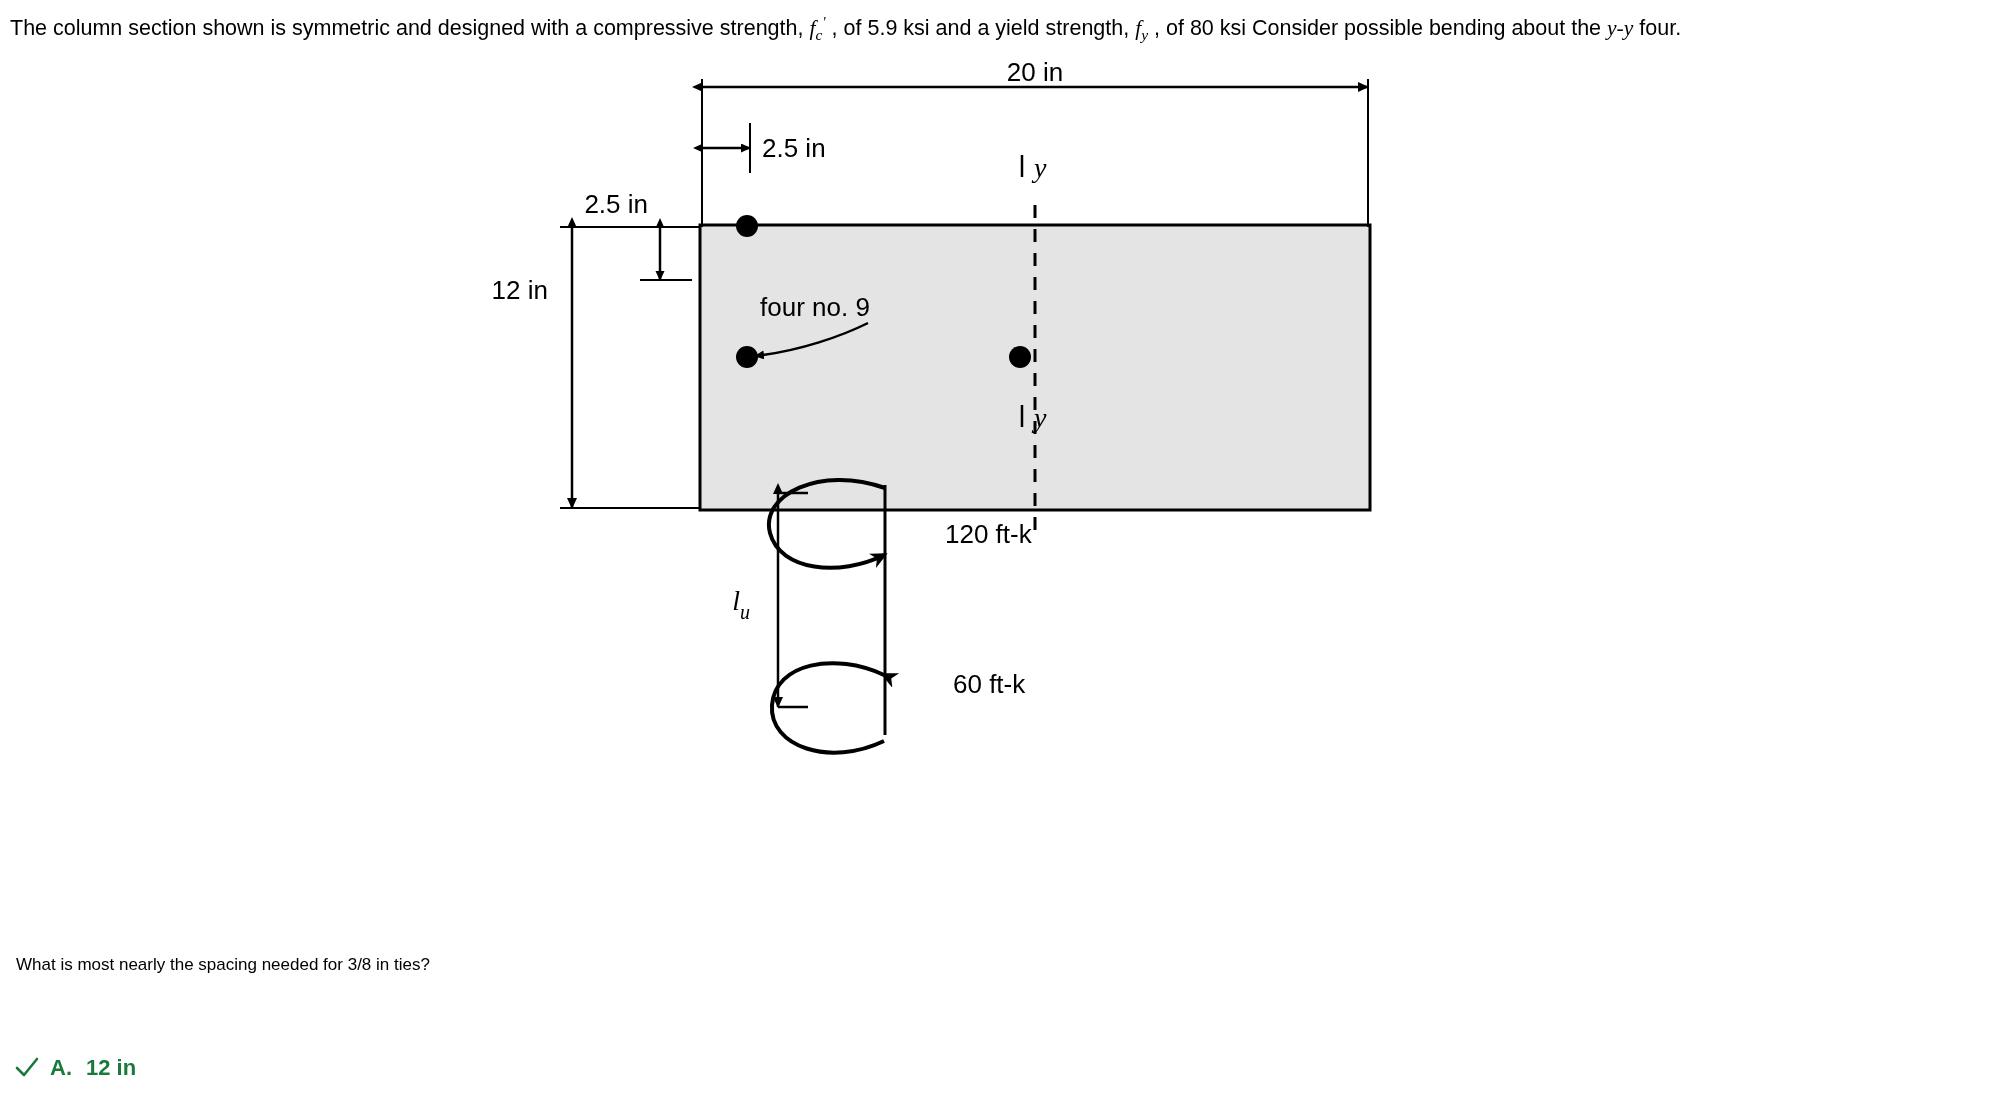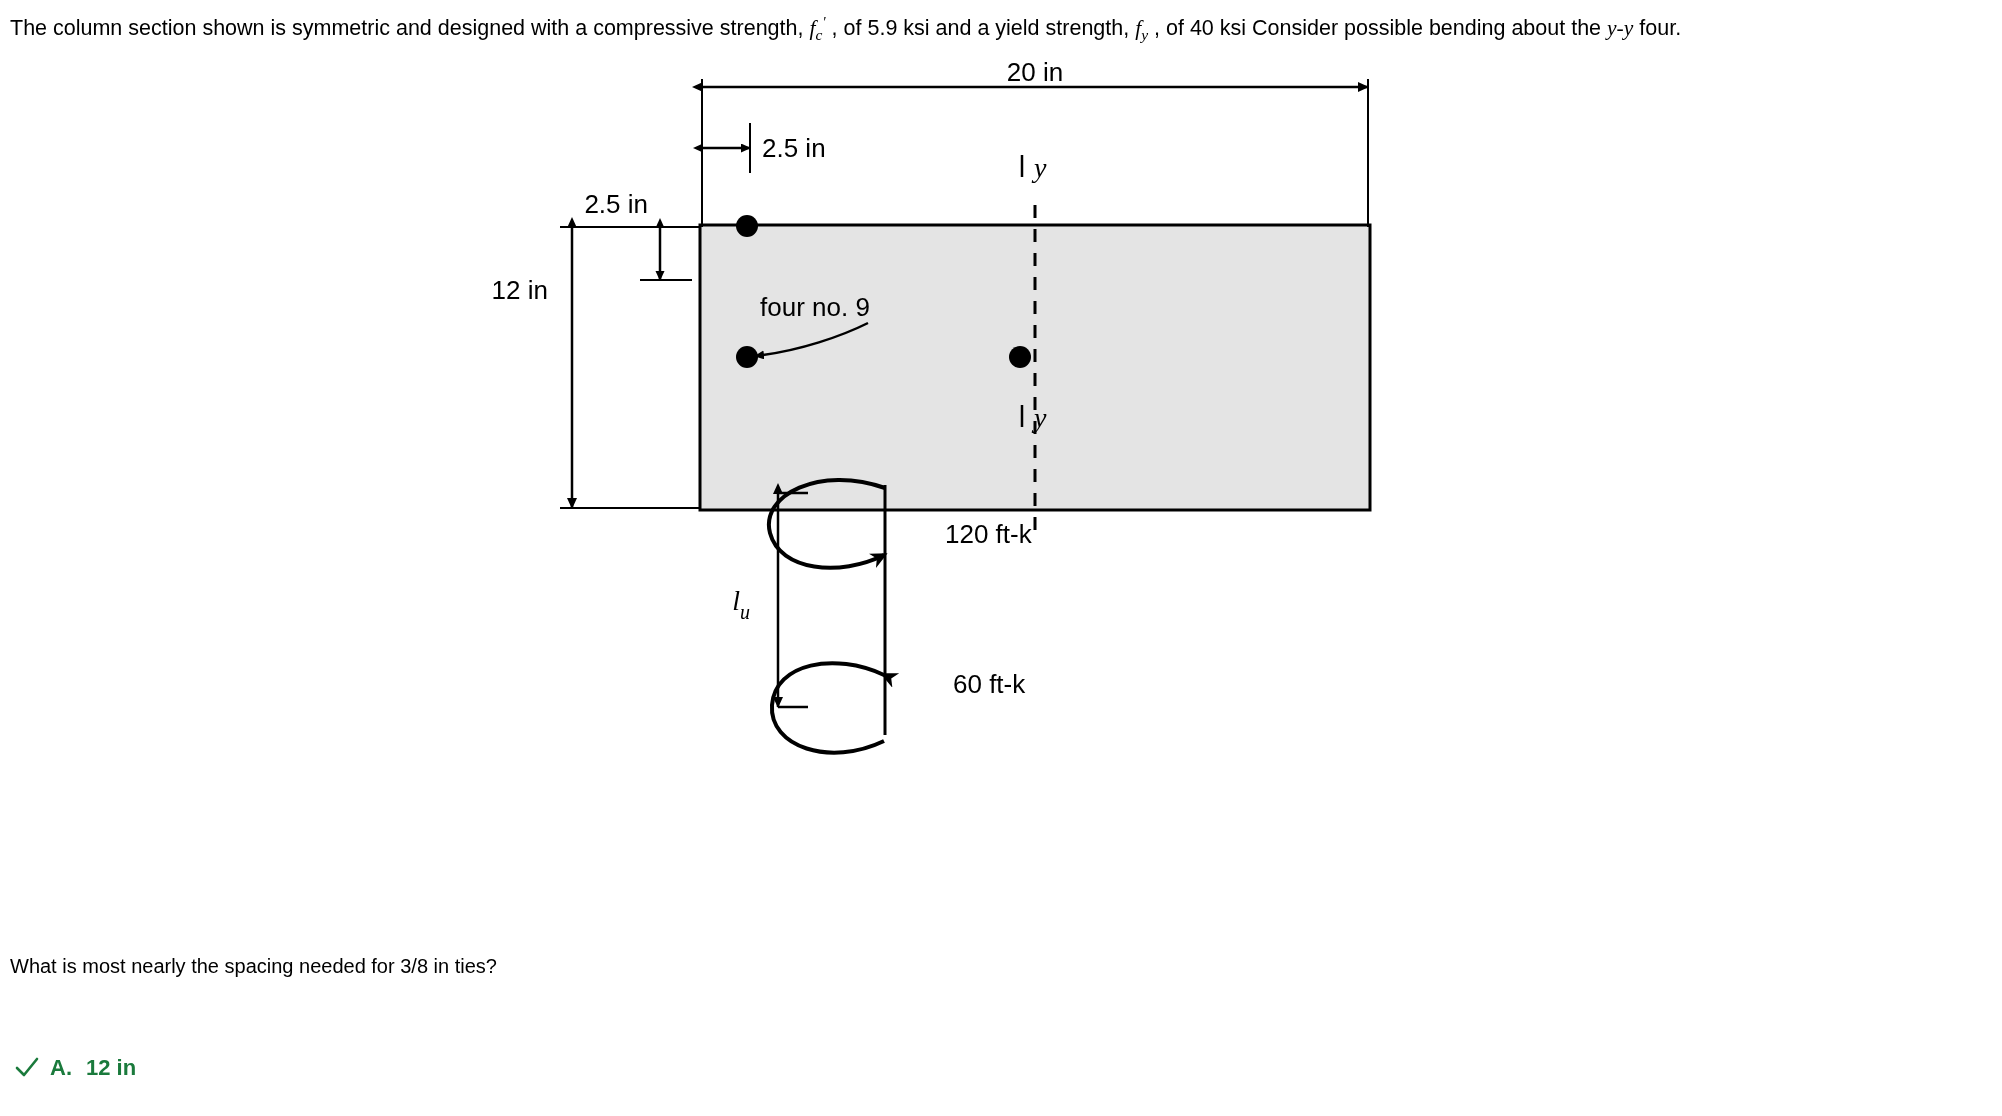--- a/index.html
+++ b/index.html
@@ -38,23 +38,23 @@
   }
   .figure {
     position: absolute;
     left: 0;
     top: 55px;
     width: 2002px;
     height: 920px;
   }
   .question {
     position: absolute;
-    left: 10px;
+    left: 16px;
     top: 955px;
-    font-size: 20px;
+    font-size: 17px;
   }
   .answer-row {
     position: absolute;
     left: 14px;
     top: 1055px;
     display: flex;
     align-items: center;
     gap: 10px;
     color: #1a7a3c;
     font-weight: bold;
@@ -76,21 +76,21 @@
   }
 </style>
 </head>
 <body>
 
 <div class="prompt">
   <span>The column section shown is symmetric and designed with a compressive strength,</span>
   <span class="sym"><span>f</span><sub>c</sub><sup>'</sup></span>
   <span>, of 5.9 ksi and a yield strength,</span>
   <span class="sym"><span>f</span><sub>y</sub></span>
-  <span>, of 40 ksi Consider possible bending about the</span>
+  <span>, of 80 ksi Consider possible bending about the</span>
   <span class="sym">y-y</span>
   <span>four.</span>
 </div>
 
 <div class="figure">
   <svg width="2002" height="920" viewBox="0 0 2002 920" xmlns="http://www.w3.org/2000/svg">
     <defs>
       <marker id="arrEnd" markerWidth="12" markerHeight="12" refX="10" refY="5" orient="auto" markerUnits="userSpaceOnUse">
         <path d="M0,0 L11,5 L0,10 z" fill="#000"></path>
       </marker>

